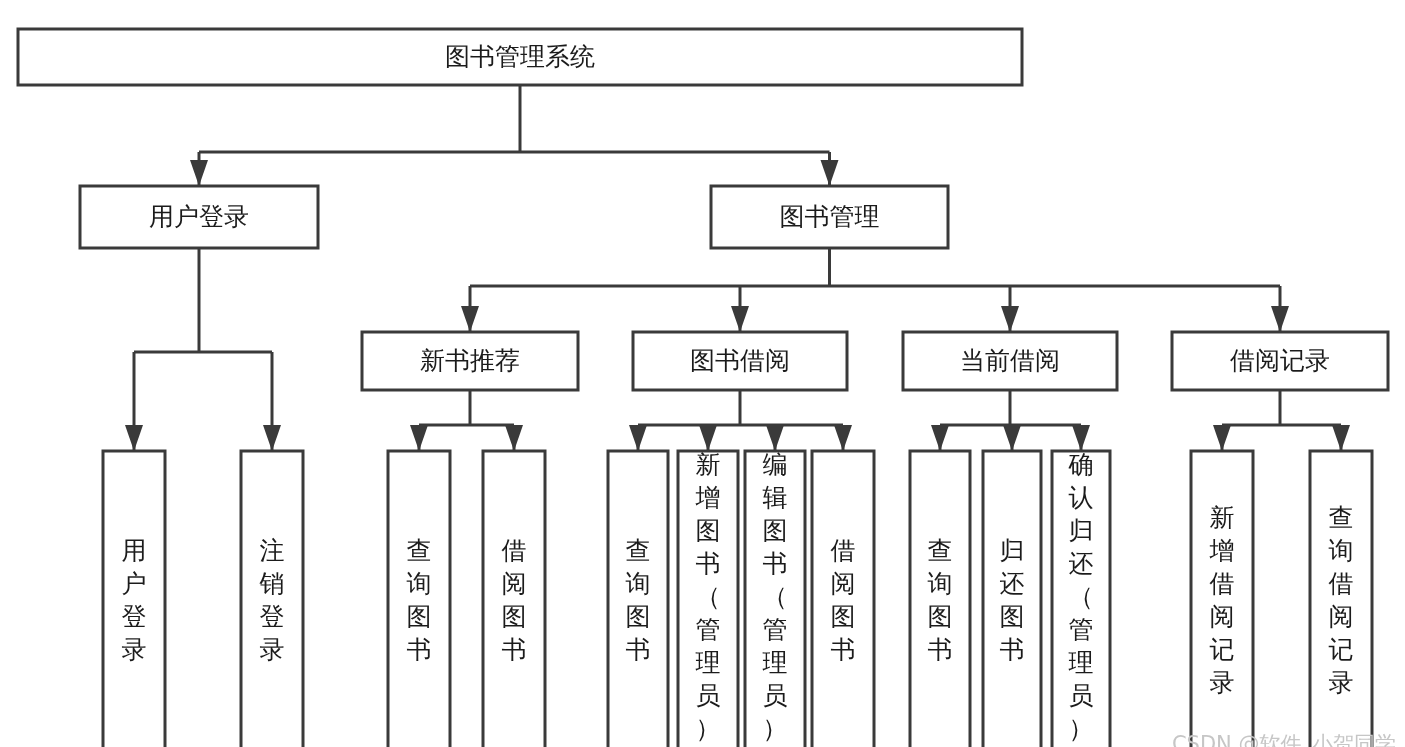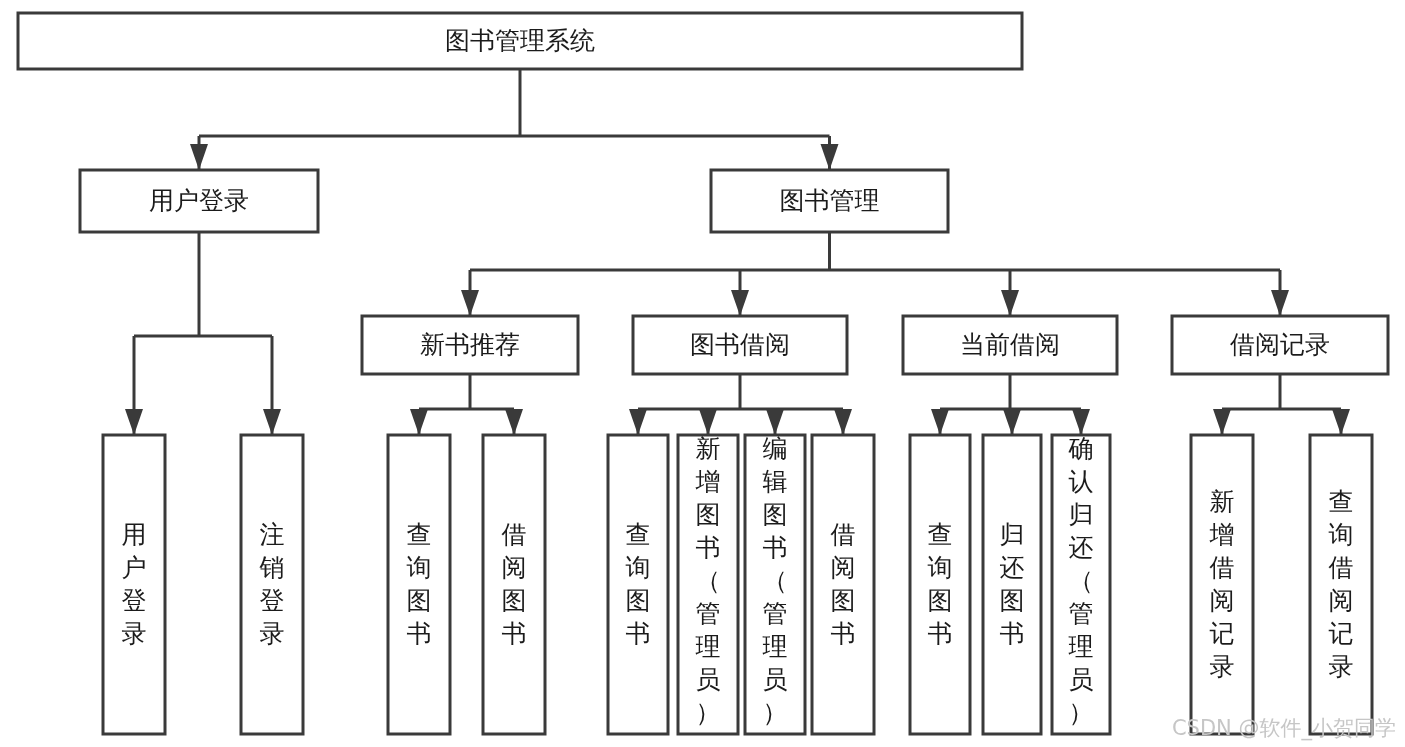--- a/index.html
+++ b/index.html
@@ -11,21 +11,21 @@
   body {
     width: 1405px;
     height: 747px;
     position: relative;
     overflow: hidden;
     font-family: "DejaVu Sans", "Liberation Sans", sans-serif;
   }
   #diagram-root {
     position: absolute;
     left: 0;
-    top: 0;
+    top: 16px;
     width: 1405px;
     height: 553px;
   }
   svg.diagram {
     display: block;
     width: 1405px;
     height: 747px;
     background: #ffffff;
   }
   .node-box {

